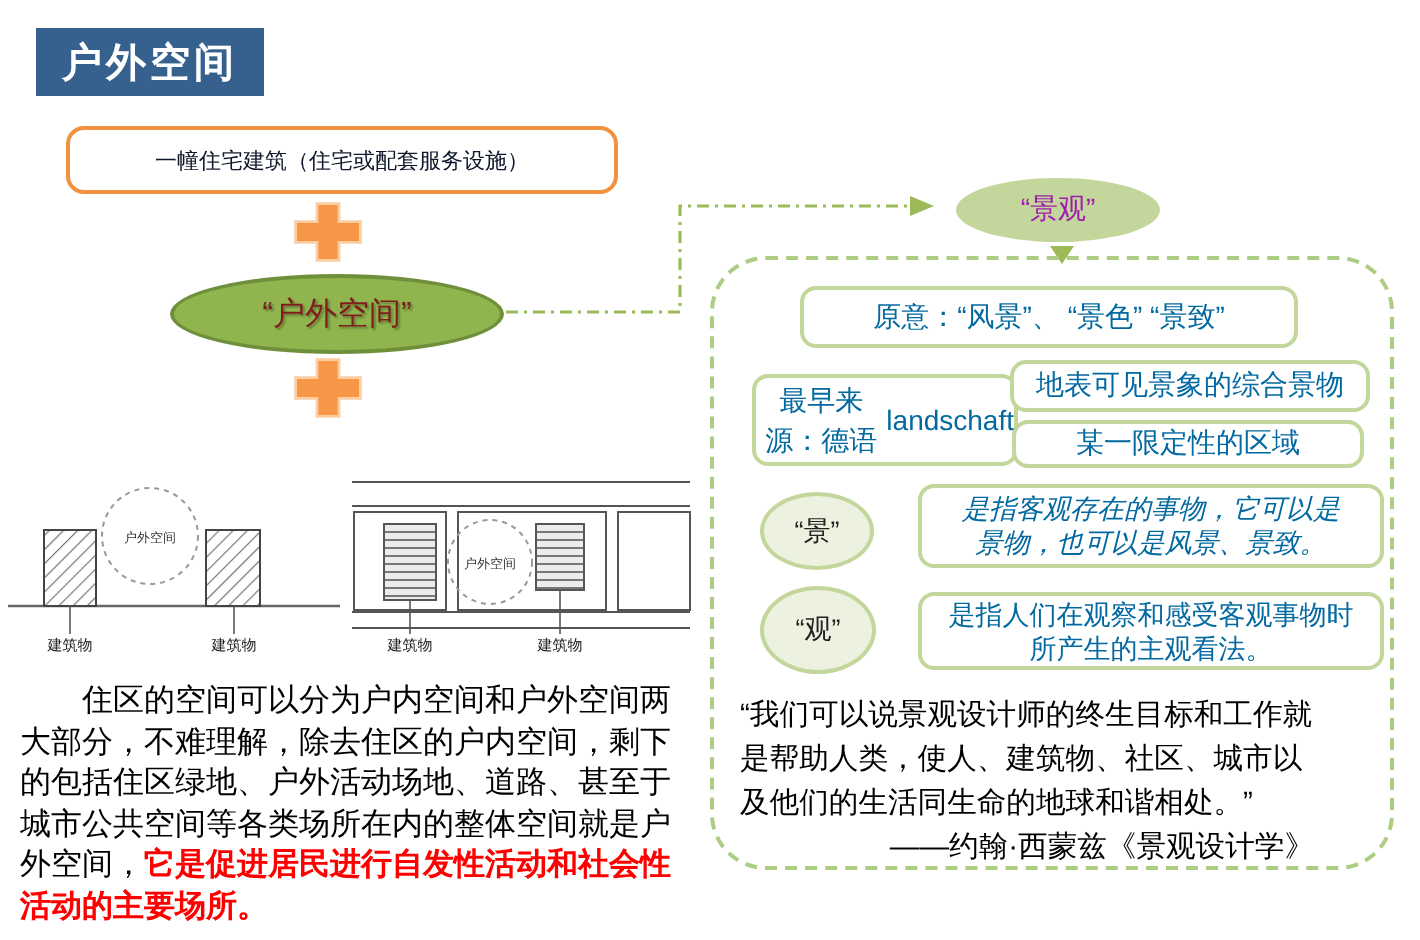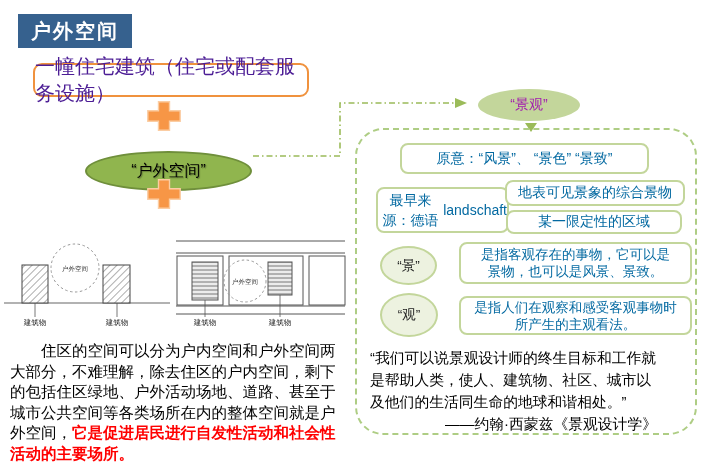--- a/index.html
+++ b/index.html
@@ -9,31 +9,31 @@
   }
   
   .title-bar{
     position:absolute;left:18px;top:14px;width:114px;height:34px;
     background:var(--title-bg,#36618E);color:#fff;font-size:20px;font-weight:bold;
     display:flex;align-items:center;justify-content:center;letter-spacing:2px;
   }
   
   .obox{
     position:absolute;border:2px solid var(--orange,#F0923E);border-radius:9px;background:#fff;
-    display:flex;align-items:center;justify-content:center;font-size:20px;color:#4c1d95;
+    display:flex;align-items:center;justify-content:center;font-size:11px;color:#0f172a;
   }
   #box1{left:33px;top:63px;width:272px;height:30px;}
   #box2{left:117px;top:210px;width:103px;height:24px;}
   .plus{position:absolute;left:147px;}
   #plus1{top:101px;} #plus2{top:179px;}
   
   .gellipse{
-    position:absolute;left:85px;top:151px;width:167px;height:40px;border-radius:50%;
+    position:absolute;left:85px;top:137px;width:167px;height:40px;border-radius:50%;
     background:var(--green-fill,#90B54E);border:2px solid var(--green-border,#6F8F3B);
-    color:#000000;font-size:16px;display:flex;align-items:center;justify-content:center;
+    color:#7f1d1d;font-size:16px;display:flex;align-items:center;justify-content:center;
     text-shadow:1px 1px 1px rgba(50,60,30,.45);box-sizing:border-box;
   }
   
   .lg-title-ellipse{
     position:absolute;left:478px;top:89px;width:102px;height:32px;border-radius:50%;
     background:var(--light-green,#C3D69B);display:flex;align-items:center;justify-content:center;
     font-size:14px;color:#a21caf;
   }
   
   #panel{
@@ -48,21 +48,21 @@
   #origin-box{left:43px;top:13px;width:249px;height:31px;font-size:14px;}
   #source-box{left:19px;top:57px;width:133px;height:46px;font-size:14px;line-height:20px;}
   #surface-box{left:148px;top:50px;width:180px;height:26px;font-size:14px;}
   #region-box{left:149px;top:80px;width:176px;height:24px;font-size:14px;}
   .lgell{
     position:absolute;border:2px solid var(--light-green,#C3D69B);border-radius:50%;background:#EDF2E0;
     display:flex;align-items:center;justify-content:center;font-size:13.5px;color:#222;box-sizing:border-box;
   }
   #jing-ell{left:23px;top:116px;width:57px;height:39px;}
   #guan-ell{left:23px;top:163px;width:58px;height:44px;}
-  #jing-def{left:102px;top:112px;width:233px;height:42px;font-size:13.5px;line-height:17px;padding:0 19px;}
+  #jing-def{left:102px;top:112px;width:233px;height:42px;font-size:13.5px;line-height:17px;padding:0 19px;font-style:italic;}
   #guan-def{left:102px;top:166px;width:233px;height:39px;font-size:13.5px;line-height:17px;padding:0 8px;}
   #quote{position:absolute;left:13px;top:217px;width:287px;font-size:14.8px;line-height:22px;color:#000000;}
   #quote .attr{text-align:right;margin-top:0;}
   
   #para{
     position:absolute;left:10px;top:341px;width:330px;margin:0;
     font-size:15.5px;line-height:20.5px;color:#000;text-indent:31px;
   }
   #para .red{color:var(--red-text,#FF0000);font-weight:bold;}
   svg.overlay{position:absolute;left:0;top:0;pointer-events:none;}

